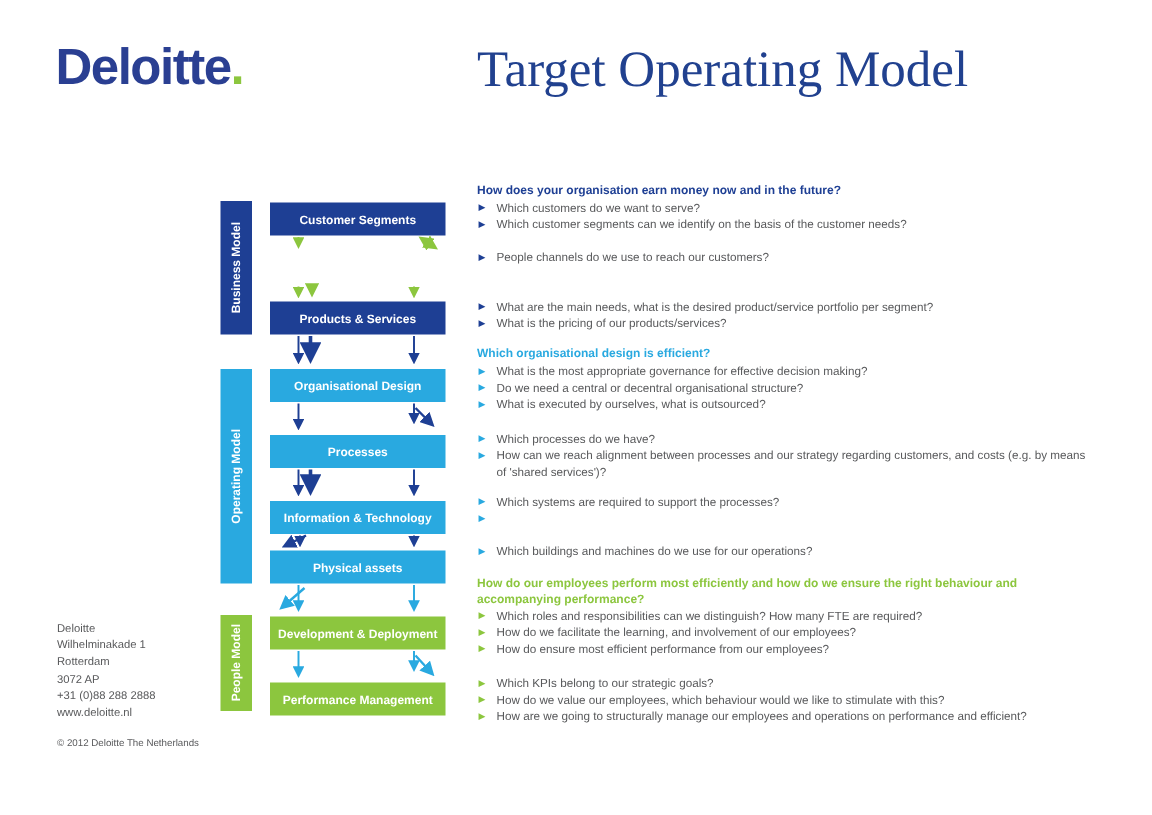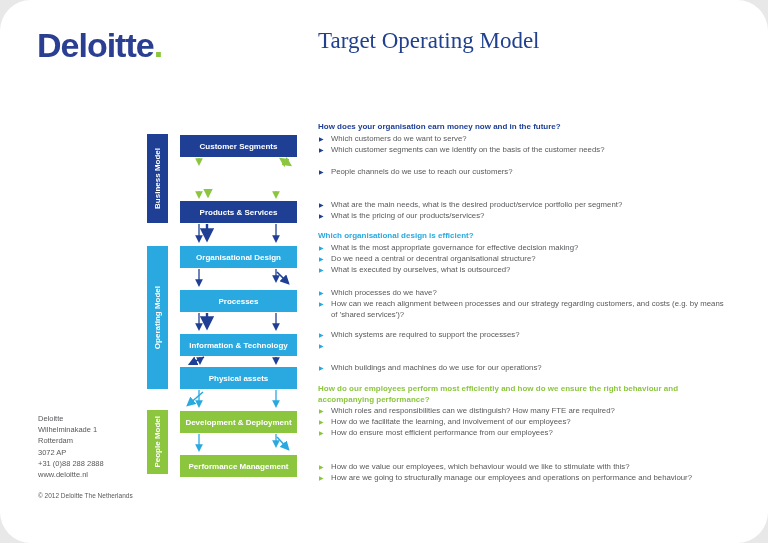--- a/index.html
+++ b/index.html
@@ -1,29 +1,29 @@
 <!DOCTYPE html>
 <html><head>
 <meta charset="utf-8">
 <style>
   * { margin:0; padding:0; box-sizing:border-box; }
   body { background:#e8e8e8; font-family:"Liberation Sans", sans-serif; }
   .page {
     position:relative; width:768px; height:543px; background:#ffffff;
-    margin:0 auto; overflow:hidden;border-radius:31px;
+    margin:0 auto; overflow:hidden;
   }
   
   .logo {
     position:absolute; left:37px; top:26px;
     font-size:34px; font-weight:bold; letter-spacing:-1px; color:#2A3F92;
   }
   .logo .dot { color:#8CC63E; }
   .title {
     position:absolute; left:318px; top:28px;
-    font-family:"Liberation Serif", serif; font-size:23px; color:#21418F;
+    font-family:"Liberation Serif", serif; font-size:34px; color:#21418F;
   }
   
   .sidebar {
     position:absolute; left:147px; width:21px;
     color:#fff; font-size:8px; font-weight:bold;
     display:flex; align-items:center; justify-content:center;
   }
   .sidebar span { writing-mode:vertical-rl; transform:rotate(180deg); white-space:nowrap; }
   .sb-business { top:134px; height:89px; background:#1E3F94; }
   .sb-operating { top:246px; height:143px; background:#29A9E0; }
@@ -154,22 +154,23 @@
   <div class="q" style="top:287px"><span class="b c-light">▶</span><span>Which processes do we have?</span></div>
   <div class="q" style="top:298px"><span class="b c-light">▶</span><span>How can we reach alignment between processes and our strategy regarding customers, and costs (e.g. by means of 'shared services')?</span></div>
   <div class="q" style="top:329px"><span class="b c-light">▶</span><span>Which systems are required to support the processes?</span></div>
   <div class="q" style="top:340px"><span class="b c-light">▶</span></div>
   <div class="q" style="top:362px"><span class="b c-light">▶</span><span>Which buildings and machines do we use for our operations?</span></div>
 
   <div class="qh c-green" style="top:384px; width:395px">How do our employees perform most efficiently and how do we ensure the right behaviour and accompanying performance?</div>
   <div class="q" style="top:405px"><span class="b c-green">▶</span><span>Which roles and responsibilities can we distinguish? How many FTE are required?</span></div>
   <div class="q" style="top:416px"><span class="b c-green">▶</span><span>How do we facilitate the learning, and involvement of our employees?</span></div>
   <div class="q" style="top:427px"><span class="b c-green">▶</span><span>How do ensure most efficient performance from our employees?</span></div>
+  <div class="q" style="top:450px"><span class="b c-green">▶</span><span>Which KPIs belong to our strategic goals?</span></div>
   <div class="q" style="top:461px"><span class="b c-green">▶</span><span>How do we value our employees, which behaviour would we like to stimulate with this?</span></div>
-  <div class="q" style="top:472px"><span class="b c-green">▶</span><span>How are we going to structurally manage our employees and operations on performance and behaviour?</span></div>
+  <div class="q" style="top:472px"><span class="b c-green">▶</span><span>How are we going to structurally manage our employees and operations on performance and efficient?</span></div>
 
   <div class="addr">
     <div>Deloitte</div>
     <div>Wilhelminakade 1</div>
     <div>Rotterdam</div>
     <div>3072 AP</div>
     <div>+31 (0)88 288 2888</div>
     <div>www.deloitte.nl</div>
   </div>
   <div class="copyright">© 2012 Deloitte The Netherlands</div>

